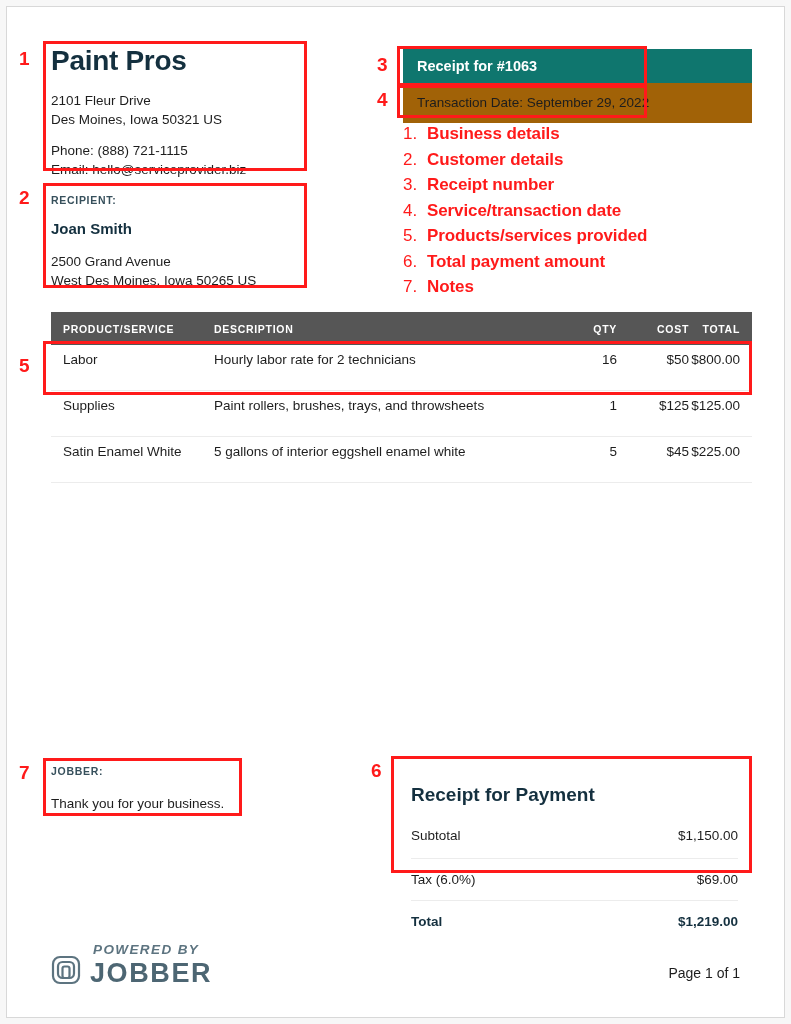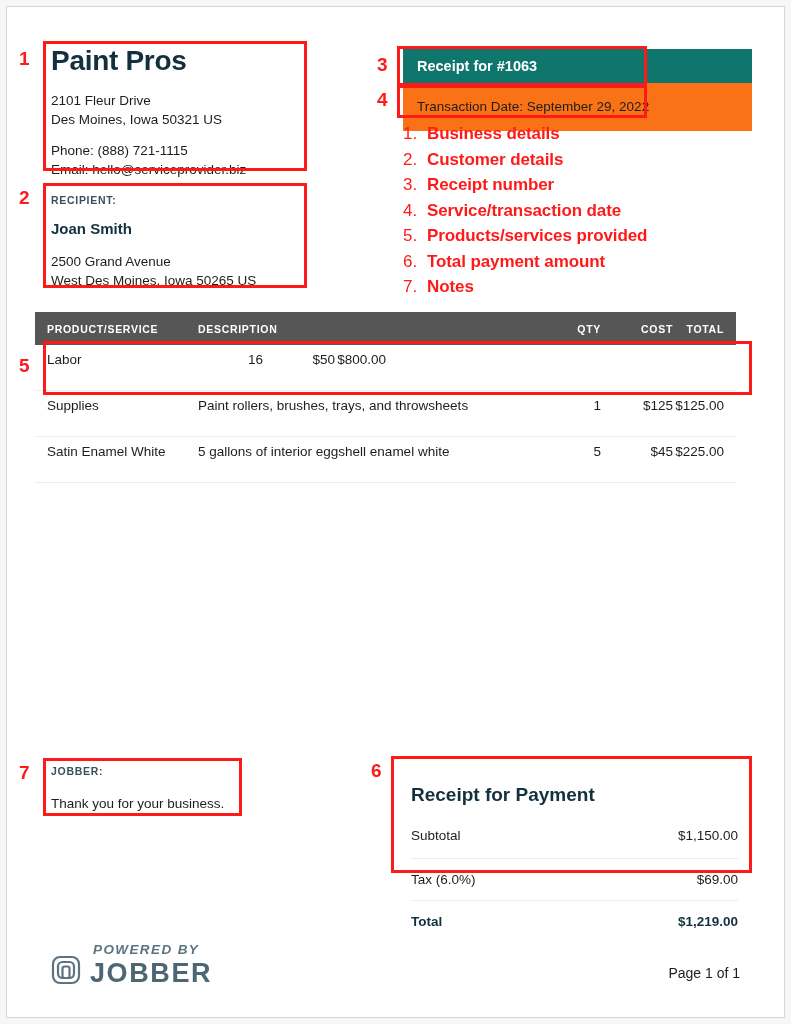--- a/index.html
+++ b/index.html
@@ -109,22 +109,22 @@
     color: #ffffff;
     font-size: 14.5px;
     font-weight: bold;
     line-height: 16px;
   }
   .rcpt-date-row {
     position: absolute;
     left: 396px;
     top: 76px;
     width: 349px;
-    height: 48px;
-    background: #f97316;
+    height: 40px;
+    background: #a16207;
     display: flex;
     align-items: center;
     box-sizing: border-box;
     padding-left: 14px;
   }
   .rcpt-date-text {
     color: #1d1d1d;
     font-size: 13.5px;
     line-height: 16px;
   }
@@ -150,21 +150,21 @@
   }
   .legend-label {
     font-size: 17px;
     font-weight: bold;
     letter-spacing: -0.1px;
   }
 
   
   .tbl {
     position: absolute;
-    left: 28px;
+    left: 44px;
     top: 305px;
     width: 701px;
   }
   .tbl-head {
     display: flex;
     background: #565656;
     height: 33px;
     align-items: center;
     color: #ffffff;
     font-size: 10.5px;
@@ -339,20 +339,21 @@
       <div class="tbl-head">
         <span class="c-prod">PRODUCT/SERVICE</span>
         <span class="c-desc">DESCRIPTION</span>
         <span class="c-qty">QTY</span>
         <span class="c-cost">COST</span>
         <span class="c-tot">TOTAL</span>
       </div>
 
       <div class="tbl-row">
         <span class="c-prod">Labor</span>
+        <span class="c-desc">Hourly labor rate for 2 technicians</span>
         <span class="c-qty">16</span>
         <span class="c-cost">$50</span>
         <span class="c-tot">$800.00</span>
       </div>
 
       <div class="tbl-row">
         <span class="c-prod">Supplies</span>
         <span class="c-desc">Paint rollers, brushes, trays, and throwsheets</span>
         <span class="c-qty">1</span>
         <span class="c-cost">$125</span>

